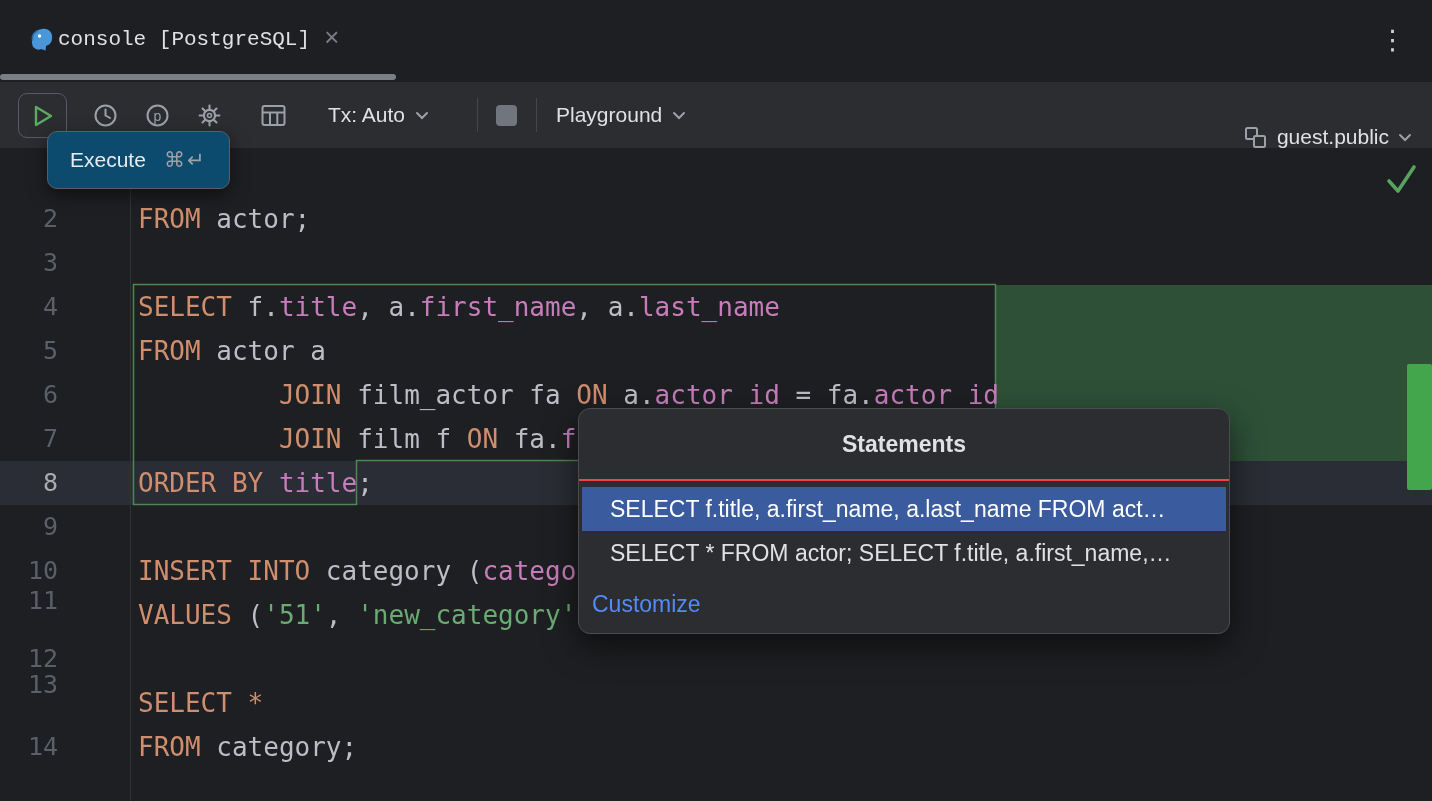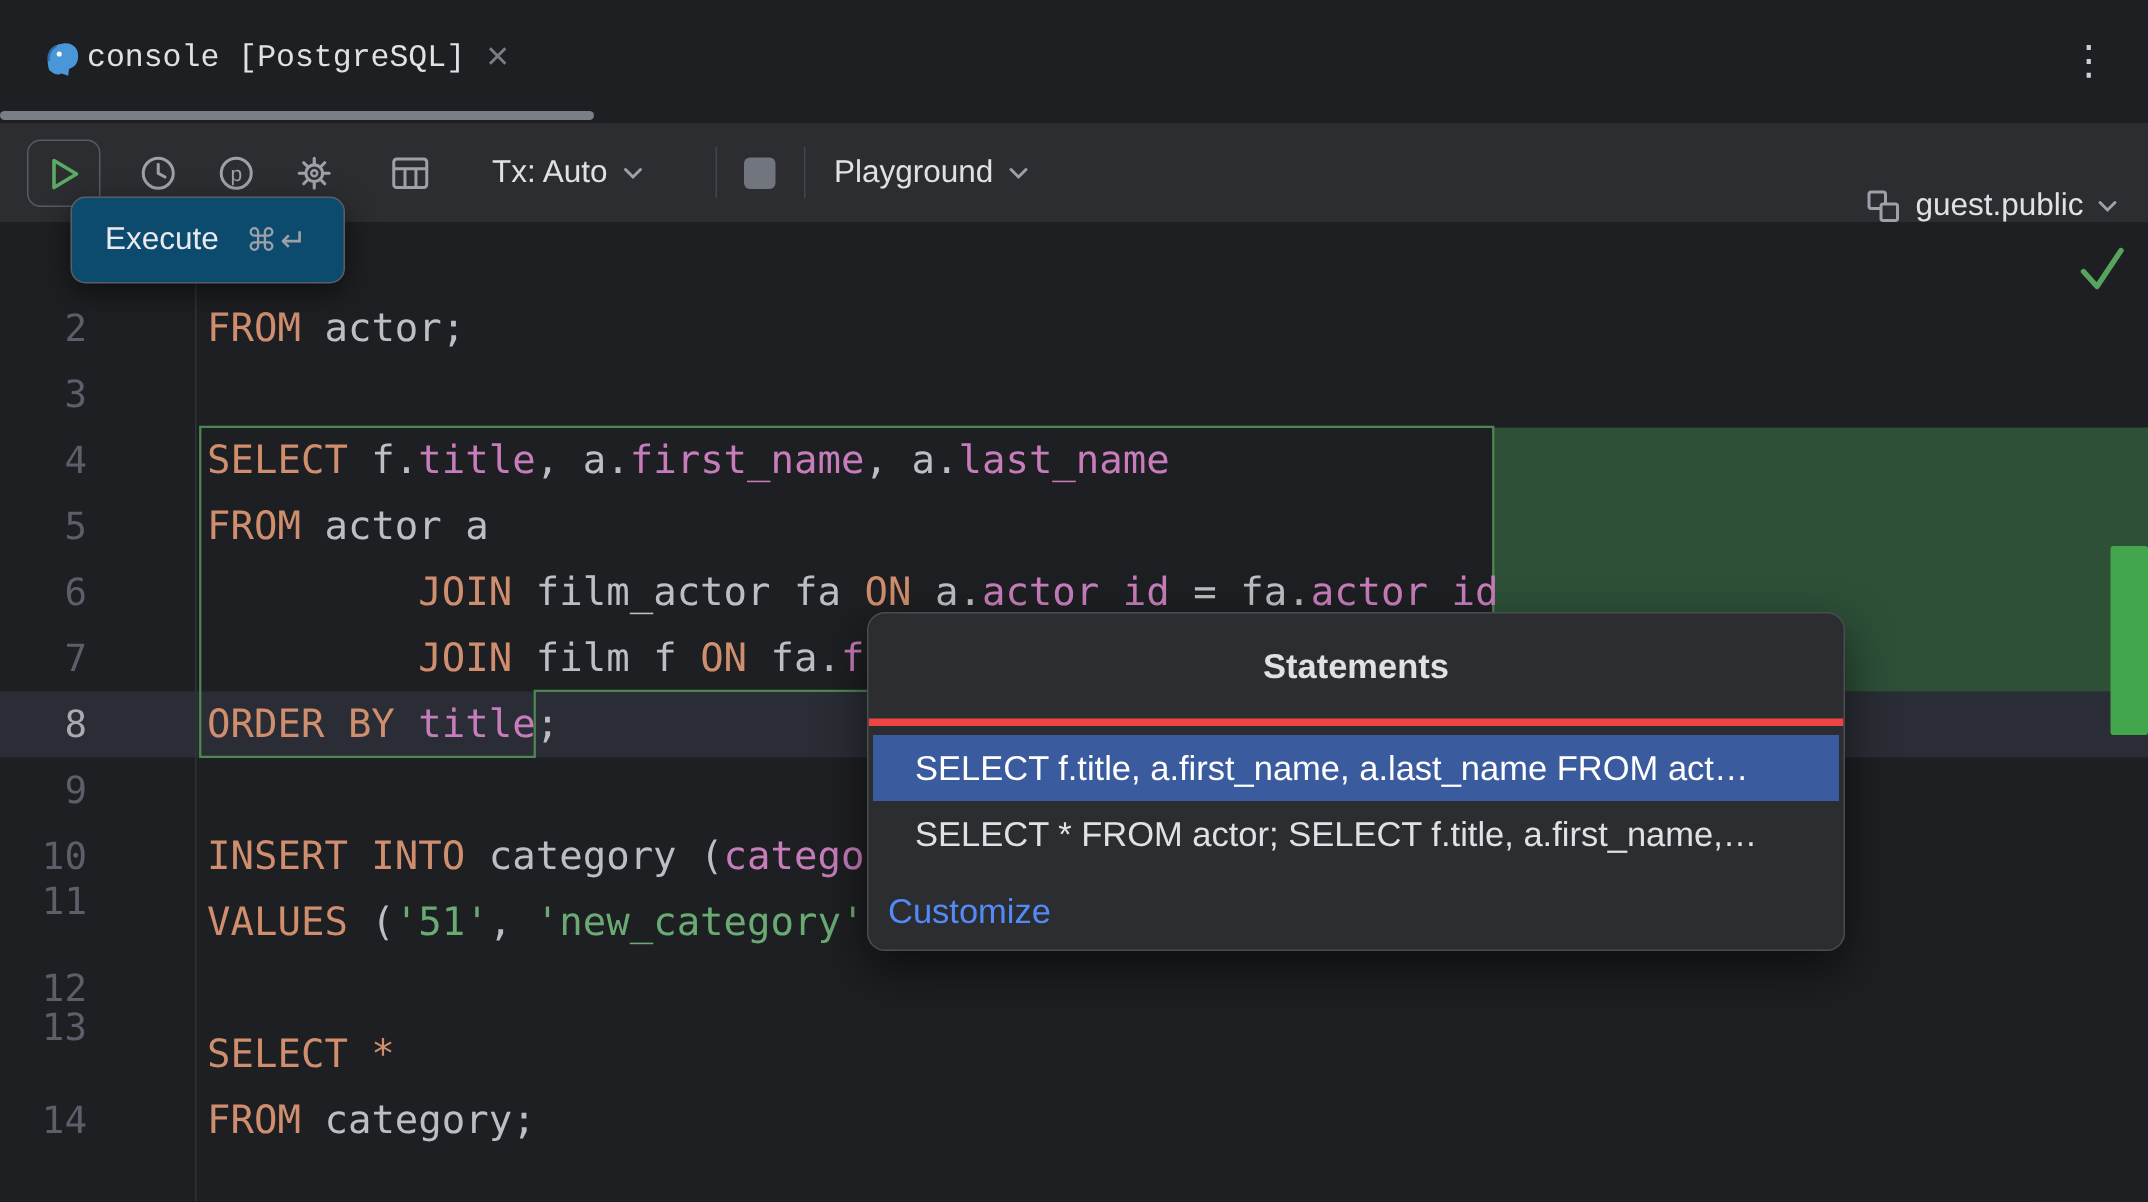--- a/index.html
+++ b/index.html
@@ -39,21 +39,21 @@
   .ln.cur{color:var(--ln-cur);}
   .code-line{position:absolute;left:138px;height:44px;line-height:44px;white-space:pre;z-index:6;
       font-family:"DejaVu Sans Mono",monospace;font-size:26px;color:var(--txt);}
   .tk-kw{color:var(--kw);} .tk-col{color:var(--col);text-align:center;} .tk-str{color:var(--str);} .tk-d{color:var(--txt);}
   .overlay{position:absolute;left:0;top:0;width:1432px;height:801px;pointer-events:none;z-index:5;}
 
   
   .popup{position:absolute;left:578px;top:408px;width:652px;height:226px;background:#2b2d30;border:1px solid #494c51;
          border-radius:12px;box-shadow:0 12px 32px rgba(0,0,0,.55);z-index:50;overflow:hidden;box-sizing:border-box;}
   .popup-header{height:70px;display:flex;align-items:center;justify-content:center;font-size:23px;font-weight:bold;
-                color:#dfe1e5;border-bottom:5px solid #ef4444;}
+                color:#dfe1e5;border-bottom:2px solid #ef4444;}
   .popup-list{padding:6px 3px 0 3px;}
   .popup-item{height:44px;line-height:44px;padding:0 28px;font-size:23px;color:#dfe1e5;white-space:nowrap;overflow:hidden;}
   .popup-item.sel{background:var(--sel);color:#ffffff;}
   .popup-customize{margin-top:16px;padding:0 13px;font-size:23px;color:var(--link);}
 </style>
 </head>
 <body>
 
 <div class="app">
 

